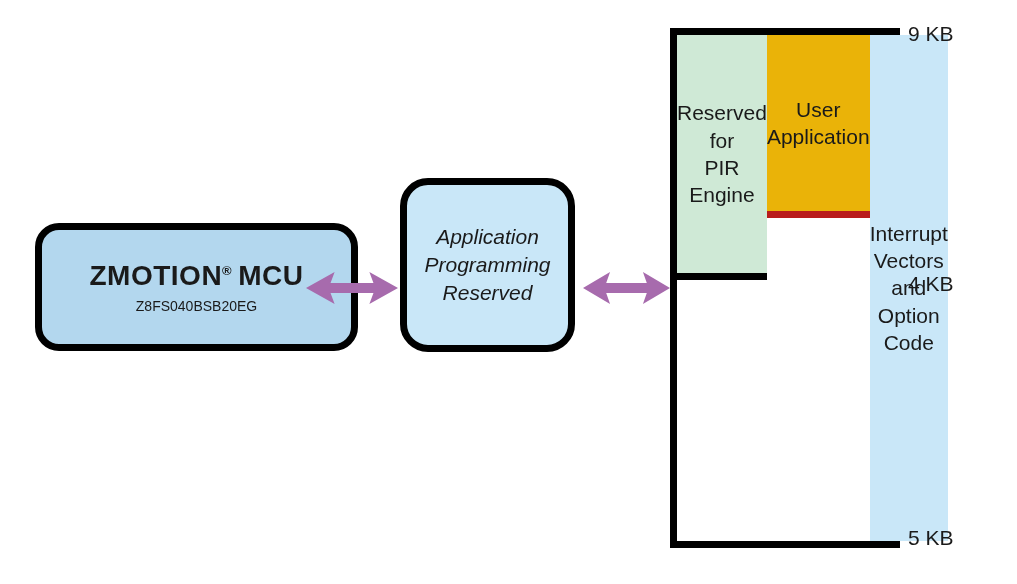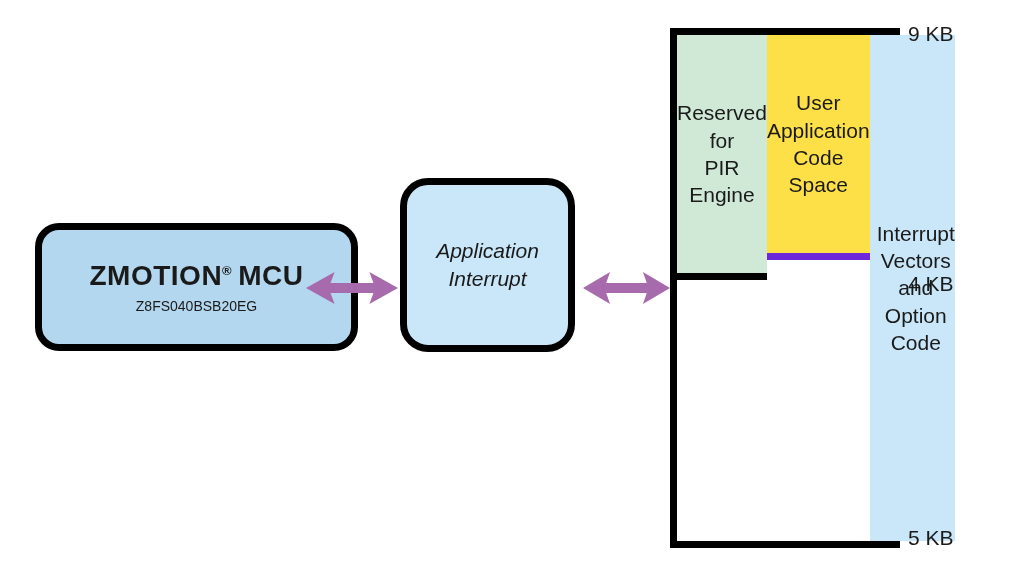--- a/index.html
+++ b/index.html
@@ -96,28 +96,27 @@
     text-align: center;
     font-size: 21px;
     line-height: 1.3;
   }
   .sec-pir {
     height: 245px;
     border-bottom: 7px solid #000;
     background: #CFE9D6;
   }
   .sec-user {
-    height: 225px;
-    border-bottom: 7px solid #6d28d9;
-    background: #fde047;
+    height: 183px;
+    border-bottom: 7px solid #b91c1c;
+    background: #eab308;
   }
   .sec-int {
     flex: 1;
     background: #C9E7F8;
-    padding-left: 7px;
   }
 
   
   .kb-label {
     position: absolute;
     left: 908px;
     font-size: 21px;
     white-space: nowrap;
   }
   .kb-8 { top: 22px; }
@@ -133,38 +132,38 @@
     <div class="mcu-title"><span>ZMOTION</span><sup>®</sup><span class="mcu-suffix">MCU</span></div>
     <div class="mcu-part">Z8FS040BSB20EG</div>
   </div>
 
   <svg class="arrow arrow-1" viewBox="0 0 90 34" preserveAspectRatio="none">
     <polygon points="0,17 28,1 24,12 66,12 62,1 90,17 62,33 66,22 24,22 28,33" fill="#A76BAD"></polygon>
   </svg>
 
   <div class="api-box">
     <div>Application</div>
-    <div>Interrupt</div>
+    <div>Programming</div>
+    <div>Reserved</div>
   </div>
 
   <svg class="arrow arrow-2" viewBox="0 0 90 34" preserveAspectRatio="none">
     <polygon points="0,17 28,1 24,12 66,12 62,1 90,17 62,33 66,22 24,22 28,33" fill="#A76BAD"></polygon>
   </svg>
 
   <div class="memory-map">
     <div class="mem-section sec-pir">
       <div>
         <div>Reserved for</div>
         <div>PIR Engine</div>
       </div>
     </div>
     <div class="mem-section sec-user">
       <div>
         <div>User Application</div>
-        <div>Code Space</div>
       </div>
     </div>
     <div class="mem-section sec-int">
       <div>
         <div>Interrupt Vectors</div>
         <div>and Option Code</div>
       </div>
     </div>
   </div>
 

